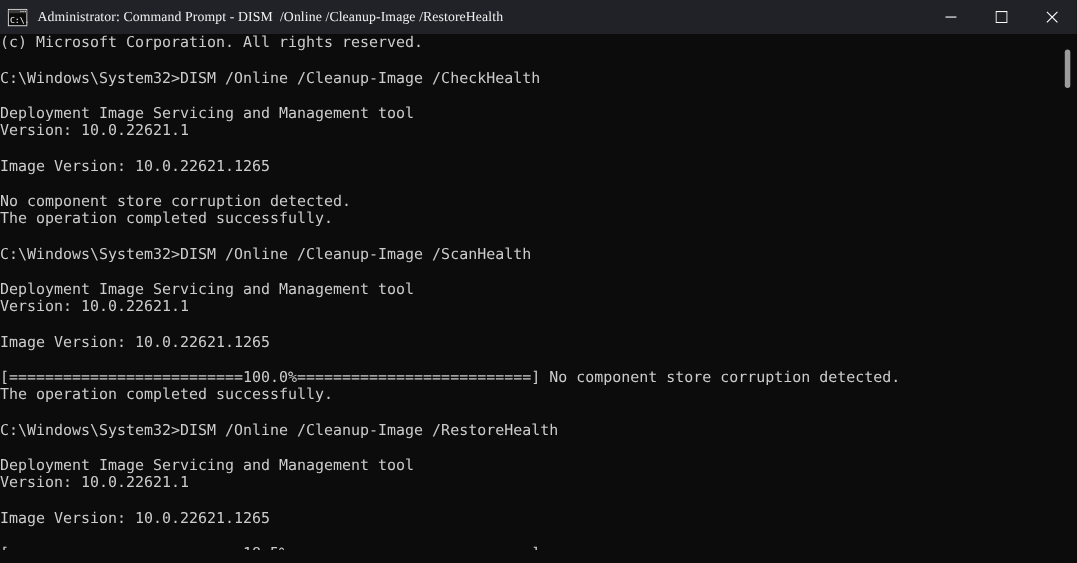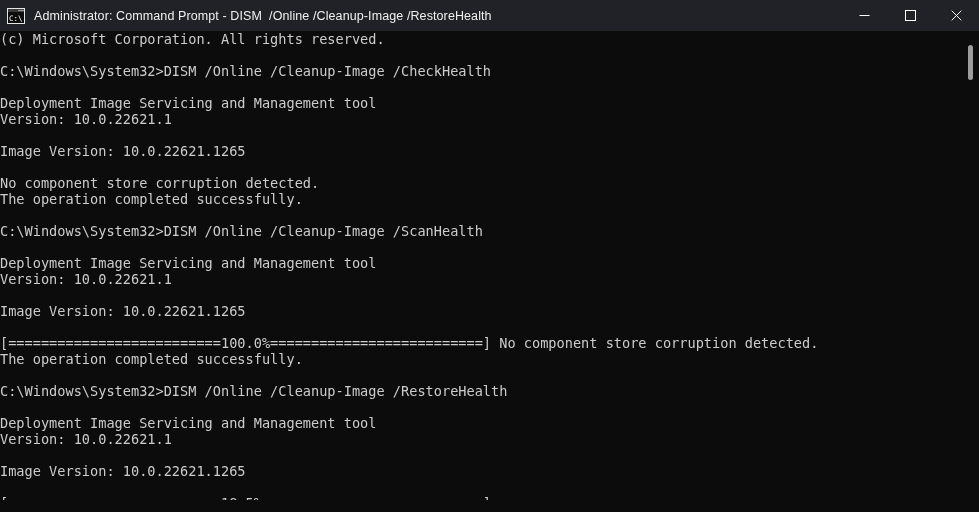--- a/index.html
+++ b/index.html
@@ -40,21 +40,21 @@
     flex: 1 1 auto;
     min-width: 0;
   }
   .app-icon {
     width: 18px;
     height: 16px;
     flex: 0 0 auto;
     margin-right: 9px;
   }
   .title-text {
-    font-family: Liberation Sans, sans-serif;
+    font-family: Liberation Serif, serif;
     font-size: 12.5px;
     color: #f0f0f0;
     white-space: pre;
     letter-spacing: 0.1px;
   }
   .window-controls {
     display: flex;
     height: 31px;
     flex: 0 0 auto;
   }

